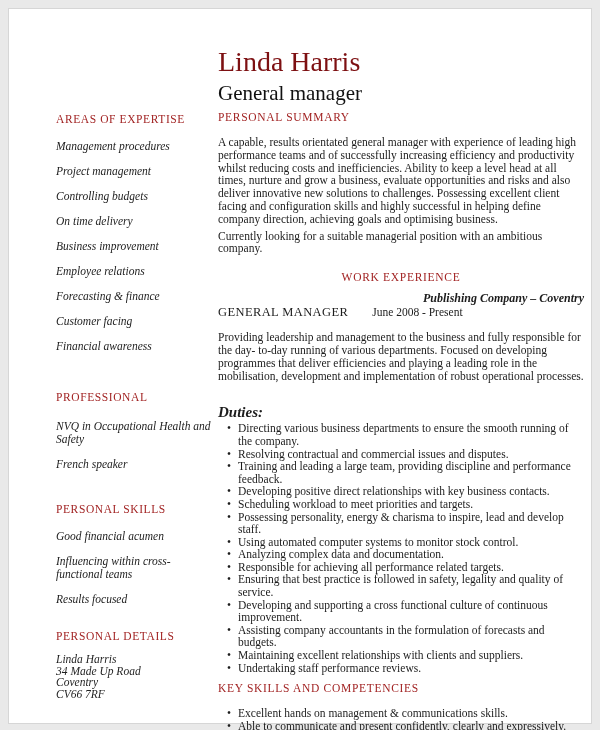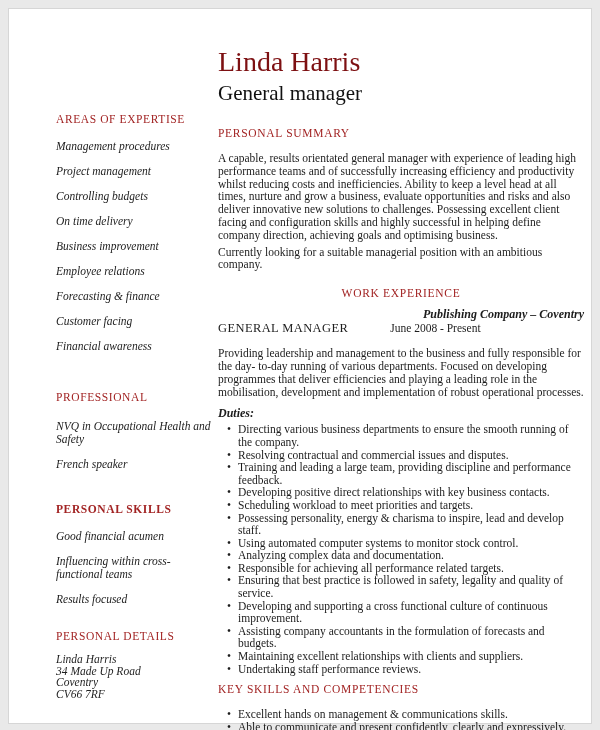--- a/index.html
+++ b/index.html
@@ -20,21 +20,21 @@
   .sidebar {
     position: absolute; left: 47px; top: 0;
     width: 156px; color: #1f1f1f;
   }
   .side-heading {
     color: #a22424; font-size: 11.5px; line-height: 13px;
     letter-spacing: 0.6px;
   }
   .h-expertise { margin-top: 104px; }
   .h-professional { margin-top: 38px; }
-  .h-personal-skills { margin-top: 32px; font-weight: bold; }
+  .h-personal-skills { margin-top: 32px; }
   .h-personal-details { margin-top: 24px; }
   .side-list .side-item {
     font-style: italic; font-size: 11.5px; line-height: 13px;
     margin-top: 12px; color: #222;
   }
   .side-list .side-item:first-child { margin-top: 14px; }
   .prof-list .side-item:first-child { margin-top: 16px; }
   .address .addr-line {
     font-style: italic; font-size: 11.5px; line-height: 11.5px;
   }
@@ -49,35 +49,35 @@
     font-size: 28px; line-height: 30px; font-weight: normal;
   }
   .subtitle {
     margin-top: 5px; color: #111;
     font-size: 21px; line-height: 23px; font-weight: normal;
   }
   .main-heading {
     color: #a22424; font-size: 11.5px; line-height: 13px;
     letter-spacing: 0.7px; font-weight: normal;
   }
-  .h-summary { margin-top: 22px; }
+  .h-summary { margin-top: 6px; }
   .h-work { margin-top: 16px; text-align: center; }
   .h-keyskills { margin-top: 8px; }
   .para { font-size: 11.5px; line-height: 12.8px; margin-top: 12px; }
   .para-2 { margin-top: 4px; }
   .company-line {
     margin-top: 7px; font-weight: bold; font-style: italic;
     font-size: 12px; line-height: 14px; text-align: right;
   }
   .role-line { font-size: 12.5px; line-height: 14px; }
   .role-title { letter-spacing: 0.4px; }
-  .role-dates { font-size: 11.5px; margin-left: 42px; text-align: center; }
+  .role-dates { font-size: 11.5px; margin-left: 24px; text-align: center; }
   .duties-label {
-    margin-top: 9px; font-weight: bold; font-style: italic;
-    font-size: 12px; line-height: 13px;
+    margin-top: 24px; font-weight: bold; font-style: italic;
+    font-size: 15px; line-height: 13px;
   }
   ul.bullets { list-style: none; margin-top: 3px; }
   ul.bullets-key { margin-top: 12px; }
   ul.bullets li {
     position: relative; padding-left: 20px;
     font-size: 11.5px; line-height: 12.6px;
   }
   ul.bullets li::before {
     content: "\2022";
     position: absolute; left: 9px; top: 0;

